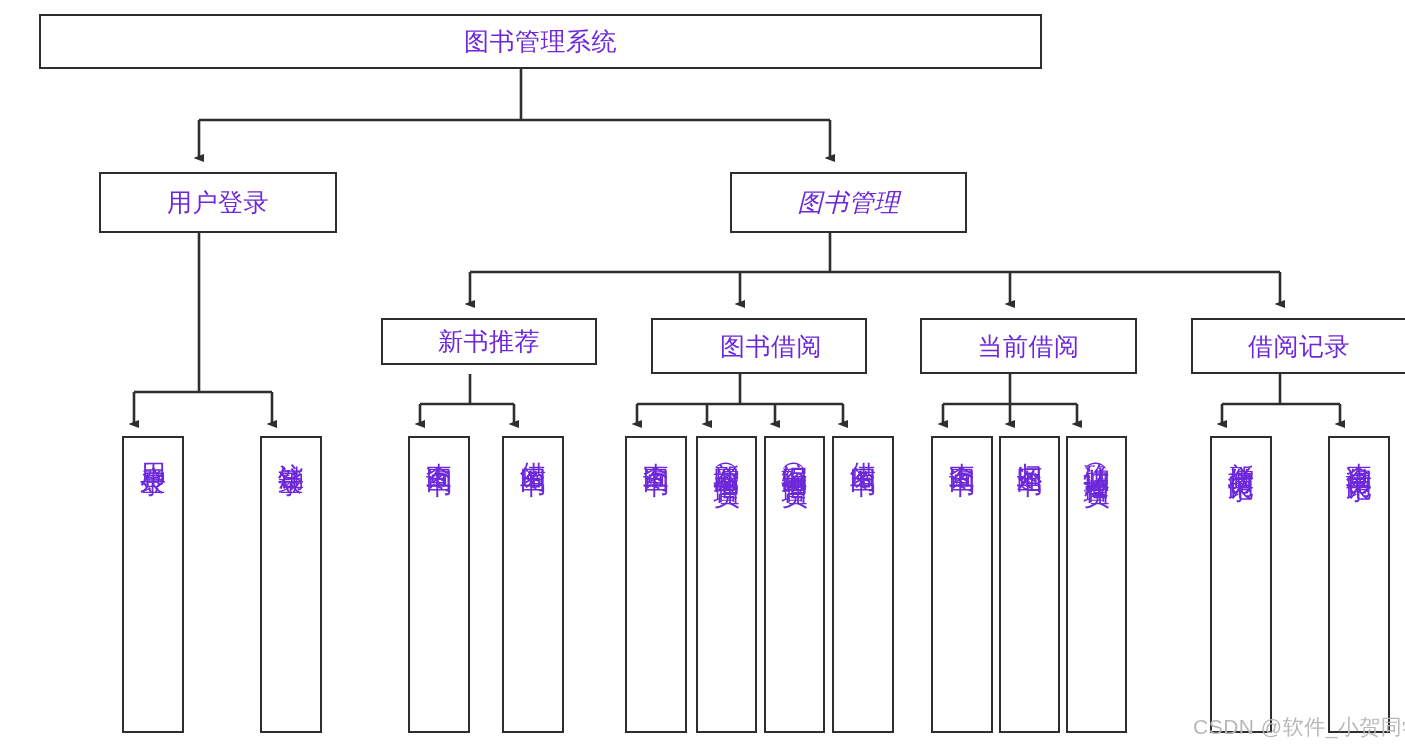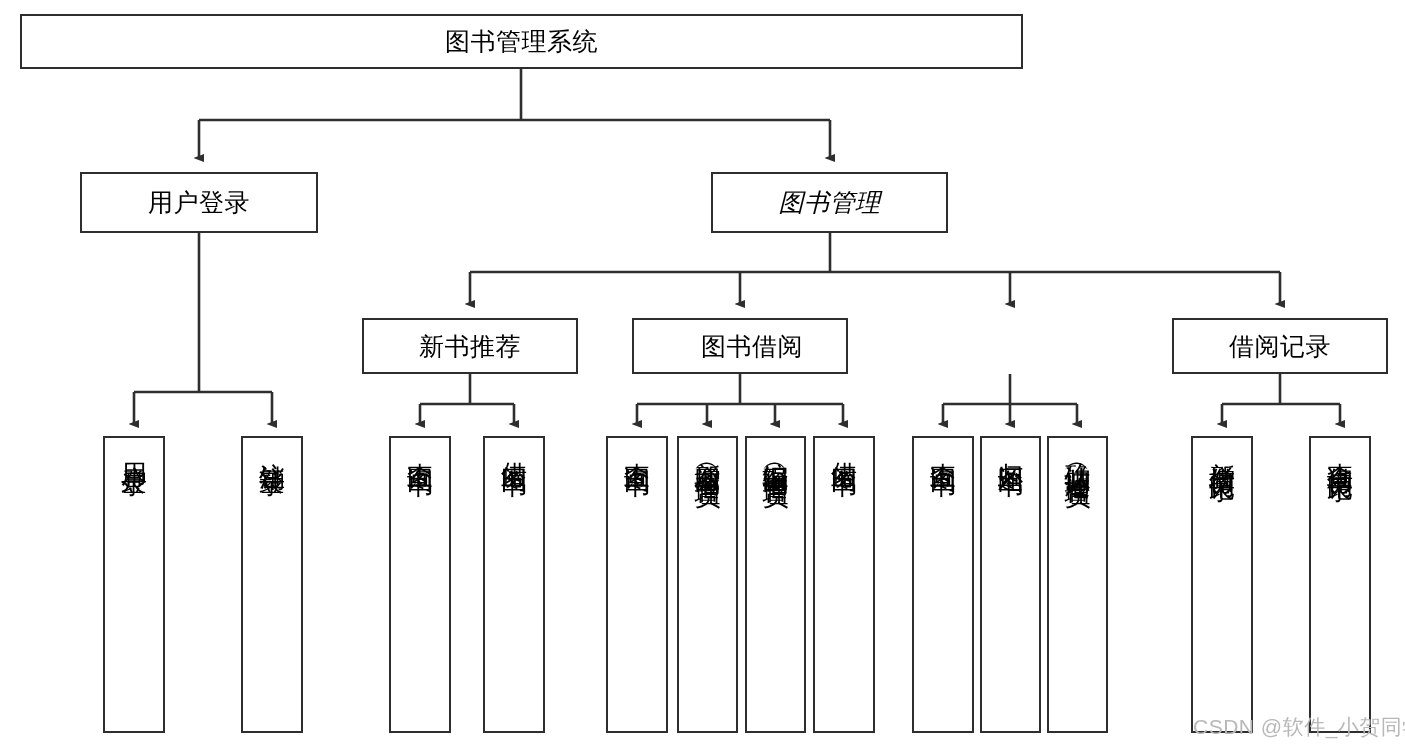--- a/index.html
+++ b/index.html
@@ -27,21 +27,22 @@
   }
   .node {
     position: absolute;
     box-sizing: border-box;
     background: #ffffff;
     border: 2.5px solid #2e2e2e;
     display: flex;
     align-items: center;
     justify-content: center;
     text-align: center;
-    color: #000000;
+    color: #6d28d9;
+    margin-left: 19px;
   }
   .node .lbl {
     display: block;
     line-height: 1.05;
     letter-spacing: 0.5px;
   }
   
   .node.horiz .lbl {
     font-size: 25px;
     white-space: nowrap;
@@ -127,28 +128,31 @@
   </div>
 
   <div class="node horiz" style="left:80px; top:172px; width:238px; height:61px;">
     <span class="lbl">用户登录</span>
   </div>
 
   <div class="node horiz" style="left:711px; top:172px; width:237px; height:61px;font-style:italic;">
     <span class="lbl">图书管理</span>
   </div>
 
-  <div class="node horiz" style="left:362px; top:318px; width:216px; height:56px;">
+  <div class="node horiz" style="left:362px; top:318px; width:216px; height:47px;">
     <span class="lbl">新书推荐</span>
   </div>
 
   <div class="node horiz" style="left:632px; top:318px; width:216px; height:56px;padding-left:24px;">
     <span class="lbl">图书借阅</span>
   </div>
 
+  <div class="node horiz" style="left:901px; top:318px; width:217px; height:56px;">
+    <span class="lbl">当前借阅</span>
+  </div>
 
   <div class="node horiz" style="left:1172px; top:318px; width:216px; height:56px;">
     <span class="lbl">借阅记录</span>
   </div>
 
   <div class="node vert" style="left:103px; top:436px; width:62px; height:297px;">
     <span class="lbl">用户登录</span>
   </div>
 
   <div class="node vert" style="left:241px; top:436px; width:62px; height:297px;">

